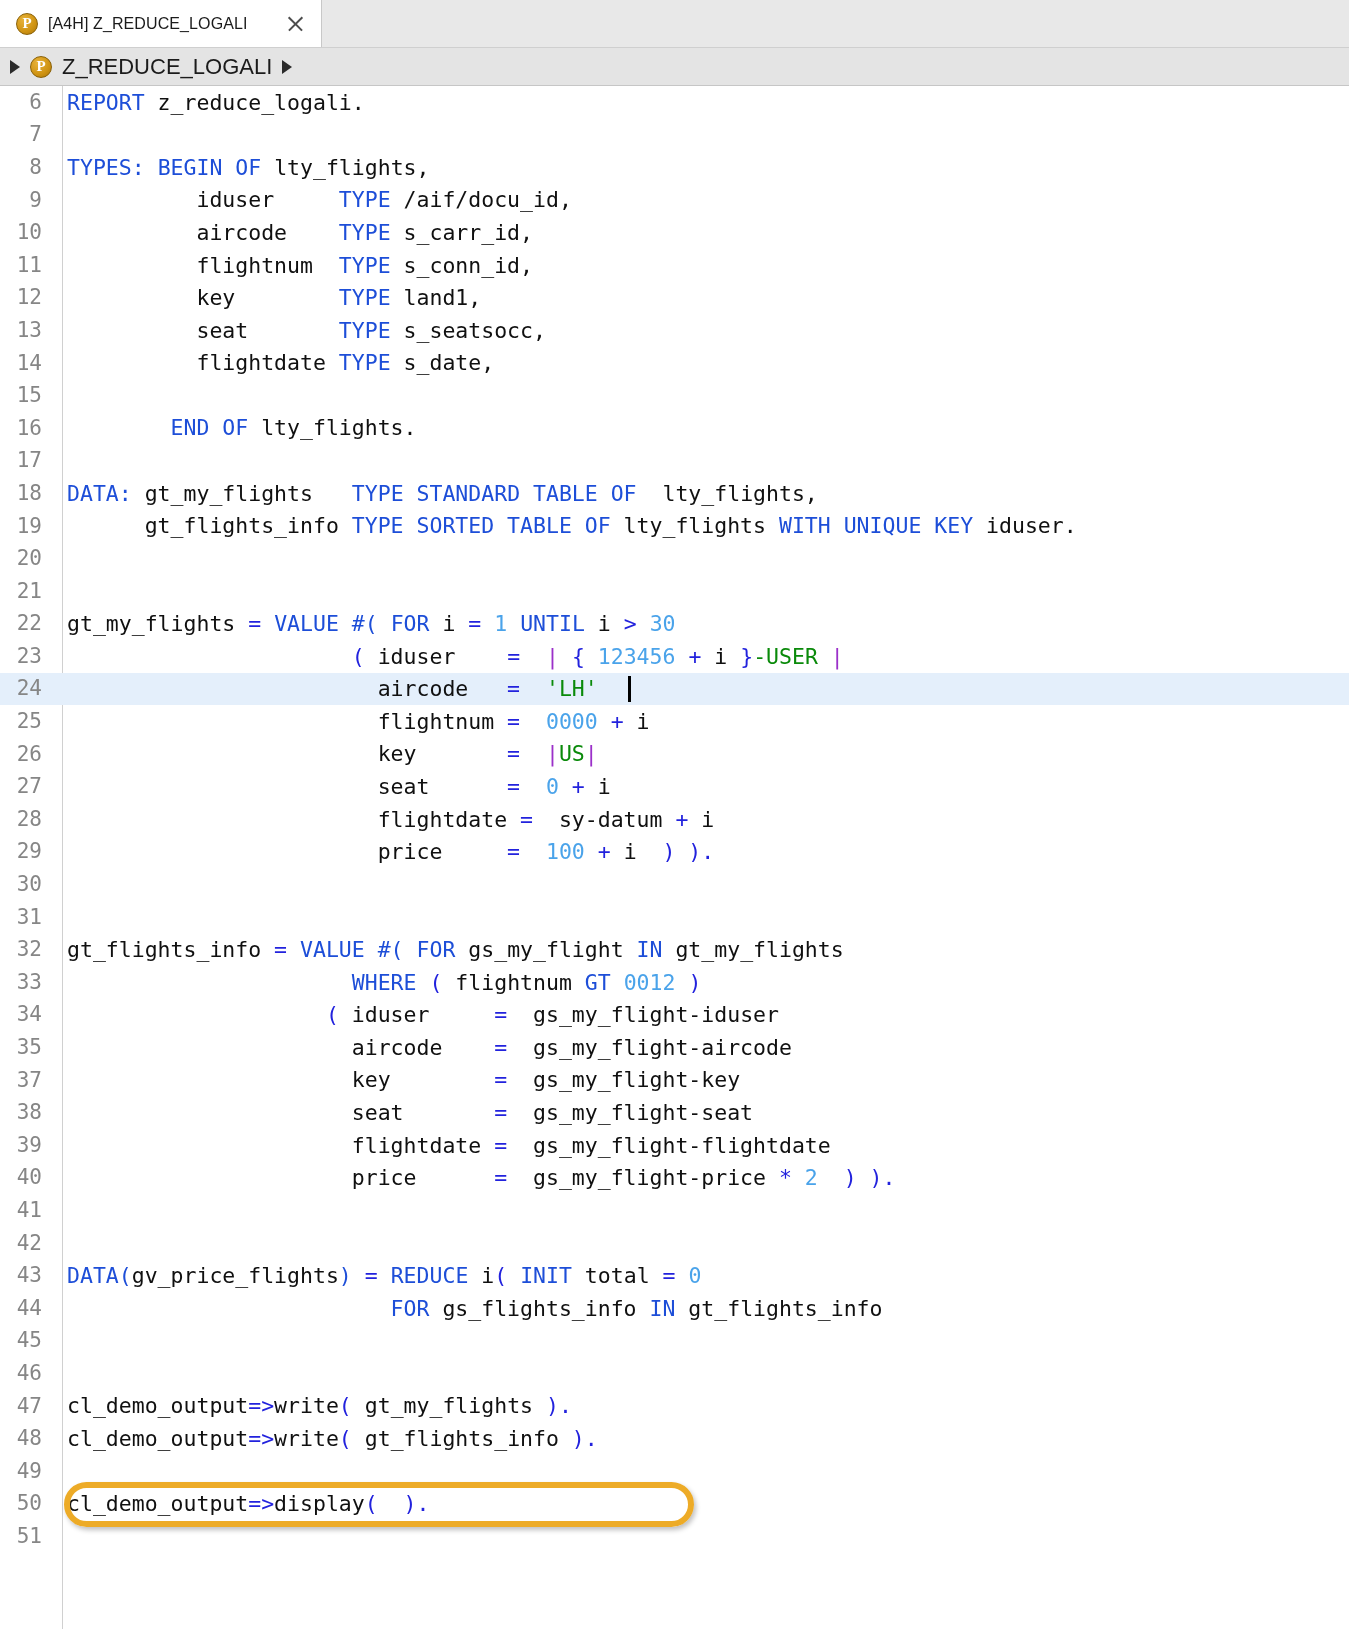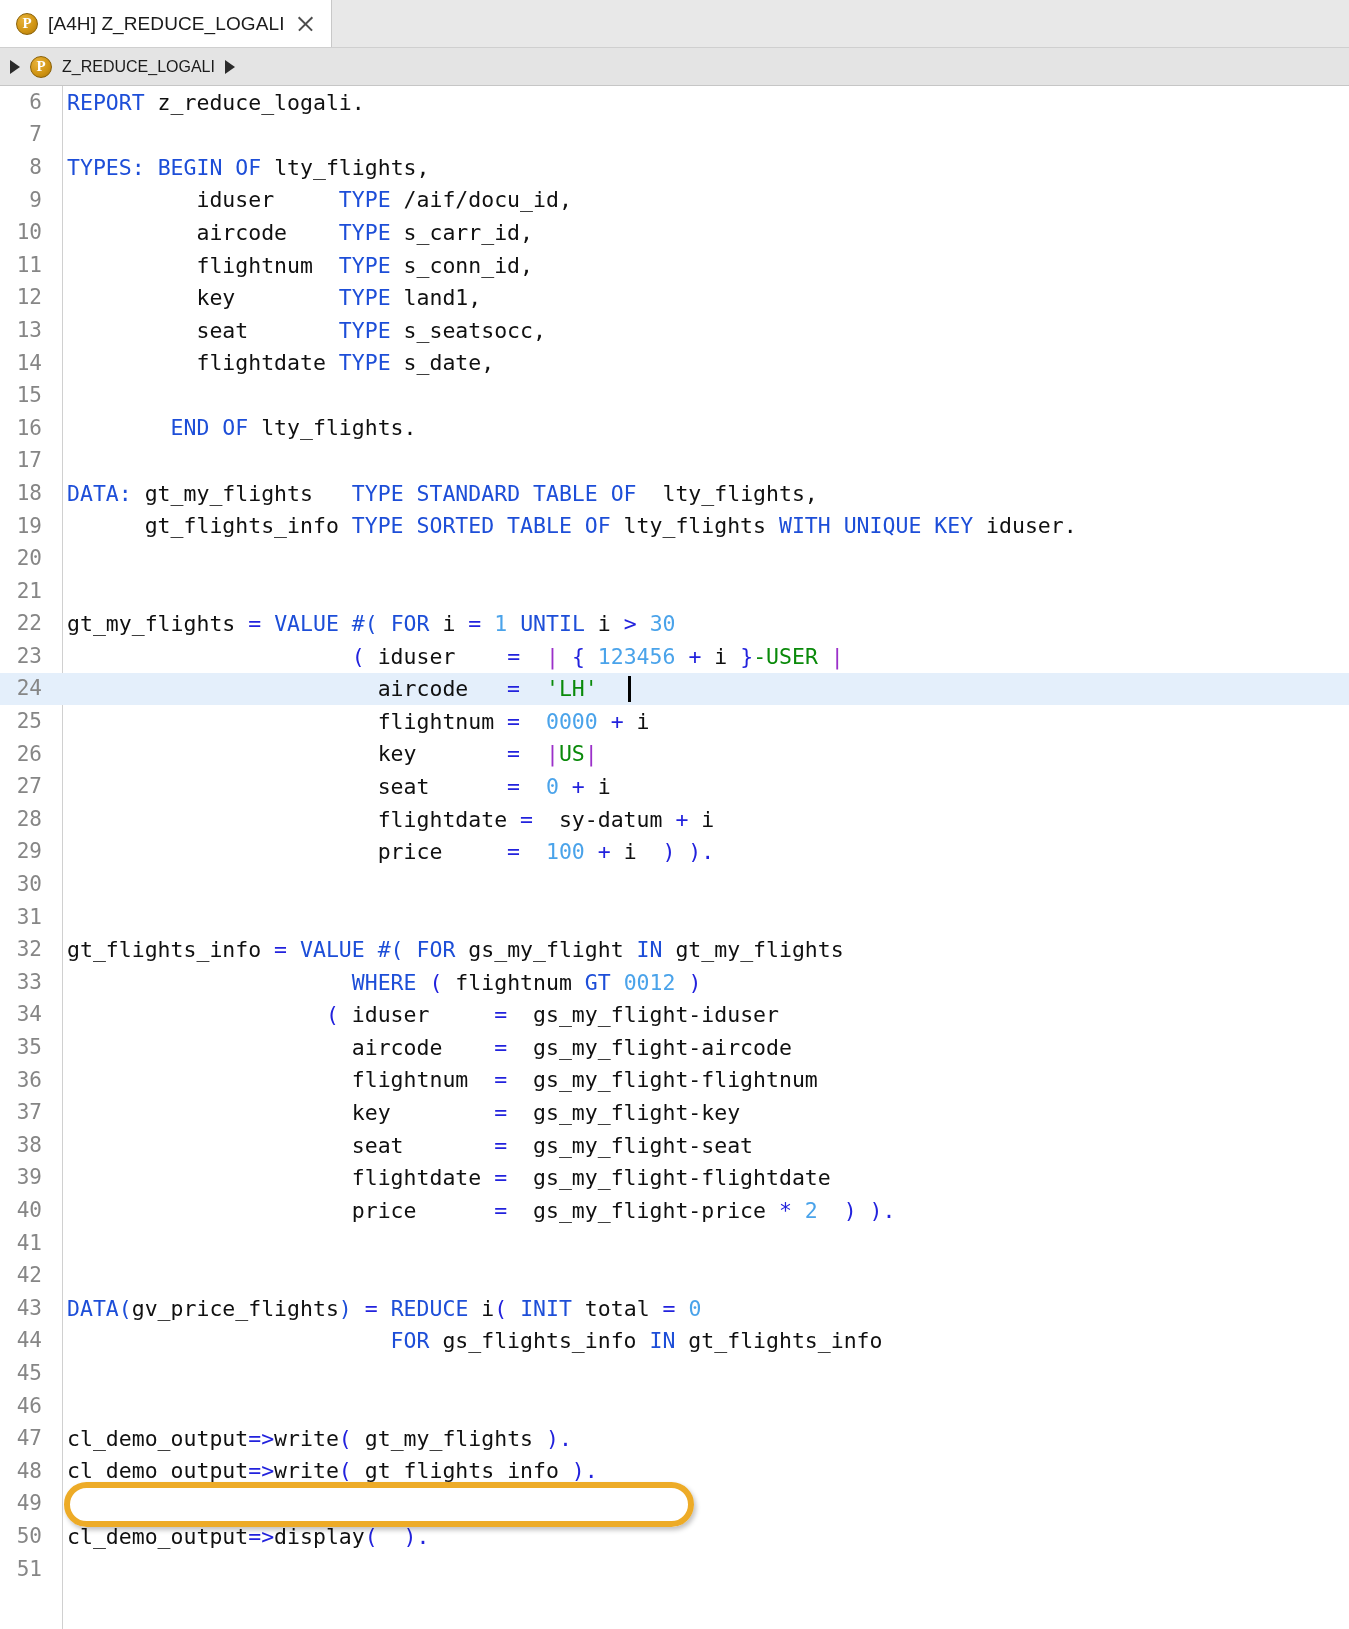--- a/index.html
+++ b/index.html
@@ -23,21 +23,21 @@
   }
   .tab{
     display:flex; align-items:center; gap:10px;
     padding:0 14px 0 16px;
     background:#ffffff;
     border-right:1px solid #c8c8c8;
     min-width:322px;
     position:relative;
   }
   .tab-title{
-    font-size:19px;
+    font-size:16px;
     color:#1b1b1b;
     letter-spacing:0.1px;
     white-space:nowrap;
   }
   .tab-close{
     margin-left:auto;
     width:22px; height:22px;
     position:relative;
     flex:0 0 auto;
     cursor:pointer;
@@ -75,21 +75,21 @@
   }
   .crumb-arrow{
     width:0; height:0;
     border-left:10px solid #2b2b2b;
     border-top:7px solid transparent;
     border-bottom:7px solid transparent;
     flex:0 0 auto;
     cursor:pointer;
   }
   .crumb-text{
-    font-size:16px; color:#1b1b1b; white-space:nowrap;
+    font-size:22px; color:#1b1b1b; white-space:nowrap;
   }
 
   
   .editor{
     position:relative;
     height:calc(1629px - 48px - 38px);
     background:#ffffff;
     overflow:hidden;
   }
   .gutter-rule{
@@ -291,24 +291,20 @@
       </div>
       <div class="row">
         <div class="ln">34</div>
         <div class="src"><span class="t">                    </span><span class="o">(</span><span class="t"> iduser     </span><span class="o">=</span><span class="t">  gs_my_flight-iduser</span></div>
       </div>
       <div class="row">
         <div class="ln">35</div>
         <div class="src"><span class="t">                      aircode    </span><span class="o">=</span><span class="t">  gs_my_flight-aircode</span></div>
       </div>
       <div class="row">
-        <div class="ln">36</div>
-        <div class="src"><span class="t">                      flightnum  </span><span class="o">=</span><span class="t">  gs_my_flight-flightnum</span></div>
-      </div>
-      <div class="row">
         <div class="ln">37</div>
         <div class="src"><span class="t">                      key        </span><span class="o">=</span><span class="t">  gs_my_flight-key</span></div>
       </div>
       <div class="row">
         <div class="ln">38</div>
         <div class="src"><span class="t">                      seat       </span><span class="o">=</span><span class="t">  gs_my_flight-seat</span></div>
       </div>
       <div class="row">
         <div class="ln">39</div>
         <div class="src"><span class="t">                      flightdate </span><span class="o">=</span><span class="t">  gs_my_flight-flightdate</span></div>

